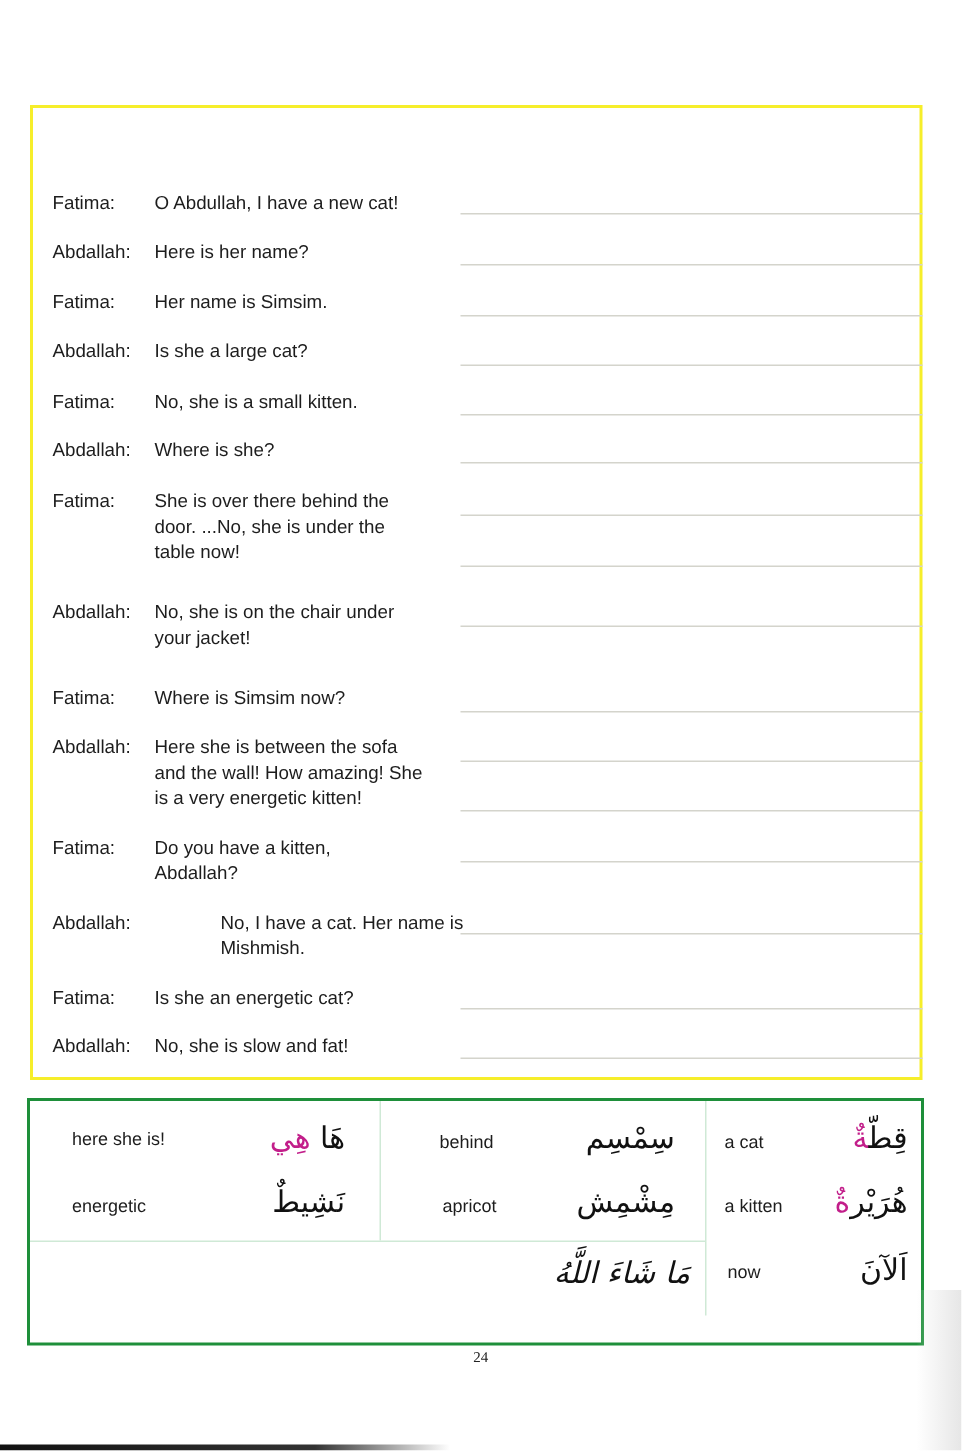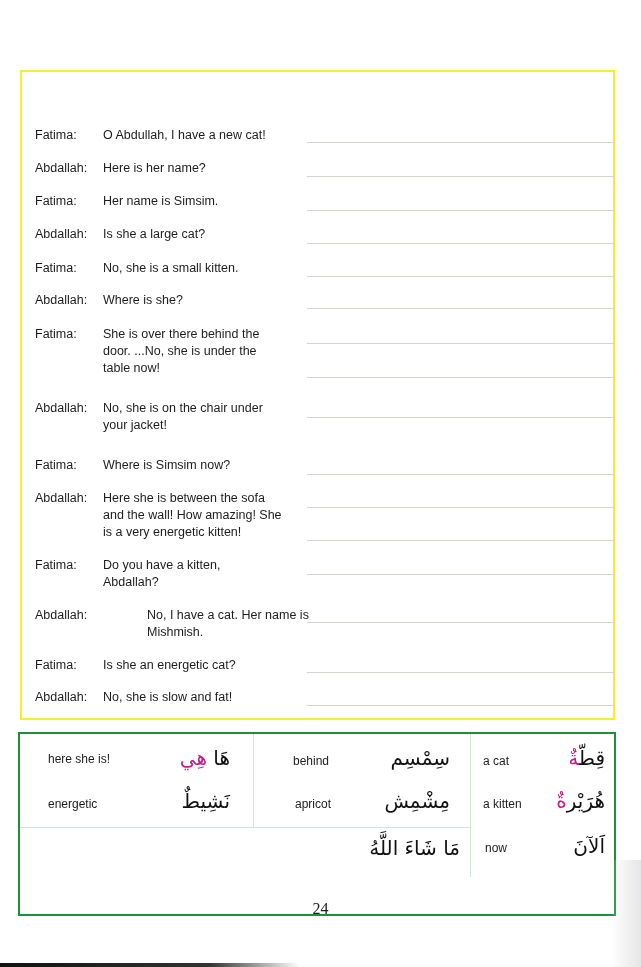--- a/index.html
+++ b/index.html
@@ -62,21 +62,21 @@
       left: 285px;
       width: 308px;
       height: 0;
       border-top: 1px solid #d4d4cc;
     }
     .vocab-box {
       position: absolute;
       left: 18px;
       top: 732px;
       width: 598px;
-      height: 184px;
+      height: 165px;
       border: 2px solid #1e8f3a;
       background: #ffffff;
     }
     .vocab-divider-v {
       position: absolute;
       width: 0;
       border-left: 1px solid #cfe9d6;
     }
     .vocab-divider-h {
       position: absolute;
@@ -107,21 +107,21 @@
       font-size: 12px;
       line-height: 16px;
     }
     .page-number {
       position: absolute;
       left: 0;
       top: 900px;
       width: 641px;
       text-align: center;
       font-family: "Liberation Serif", serif;
-      font-size: 16px;
+      font-size: 10px;
       color: #222;
     }
     .bottom-shadow {
       position: absolute;
       left: 0;
       top: 963px;
       width: 300px;
       height: 4px;
       background: linear-gradient(to right, #111 0%, #333 70%, rgba(255,255,255,0) 100%);
     }
@@ -245,18 +245,18 @@
 
   <span class="vocab-en" style="left:463px; top:20px;">a cat</span>
   <span class="vocab-ar" style="left:520px; top:12px; width:65px;"><span>قِطّ</span><span class="pink">ةٌ</span></span>
 
   <span class="vocab-en" style="left:463px; top:63px;">a kitten</span>
   <span class="vocab-ar" style="left:520px; top:55px; width:65px;"><span>هُرَيْر</span><span class="pink">ةٌ</span></span>
 
   <span class="vocab-en" style="left:465px; top:107px;">now</span>
   <span class="vocab-ar" style="left:520px; top:100px; width:65px;">اَلآنَ</span>
 
-  <span class="vocab-ar" style="left:340px; top:102px; width:100px;">مَا شَاءَ اللَّهُ</span>
+  <span class="vocab-ar" style="left:340px; top:102px; width:100px;font-style:italic;">مَا شَاءَ اللَّهُ</span>
 </div>
 
 <div class="page-number">24</div>
 <div class="bottom-shadow"></div>
 <div class="right-shadow"></div>
 
 </body></html>

